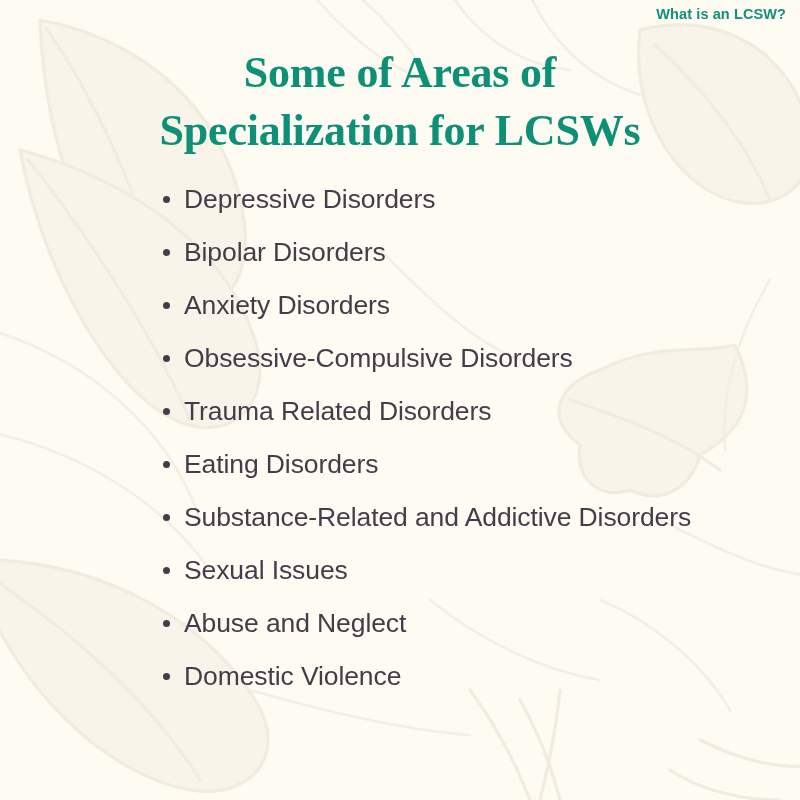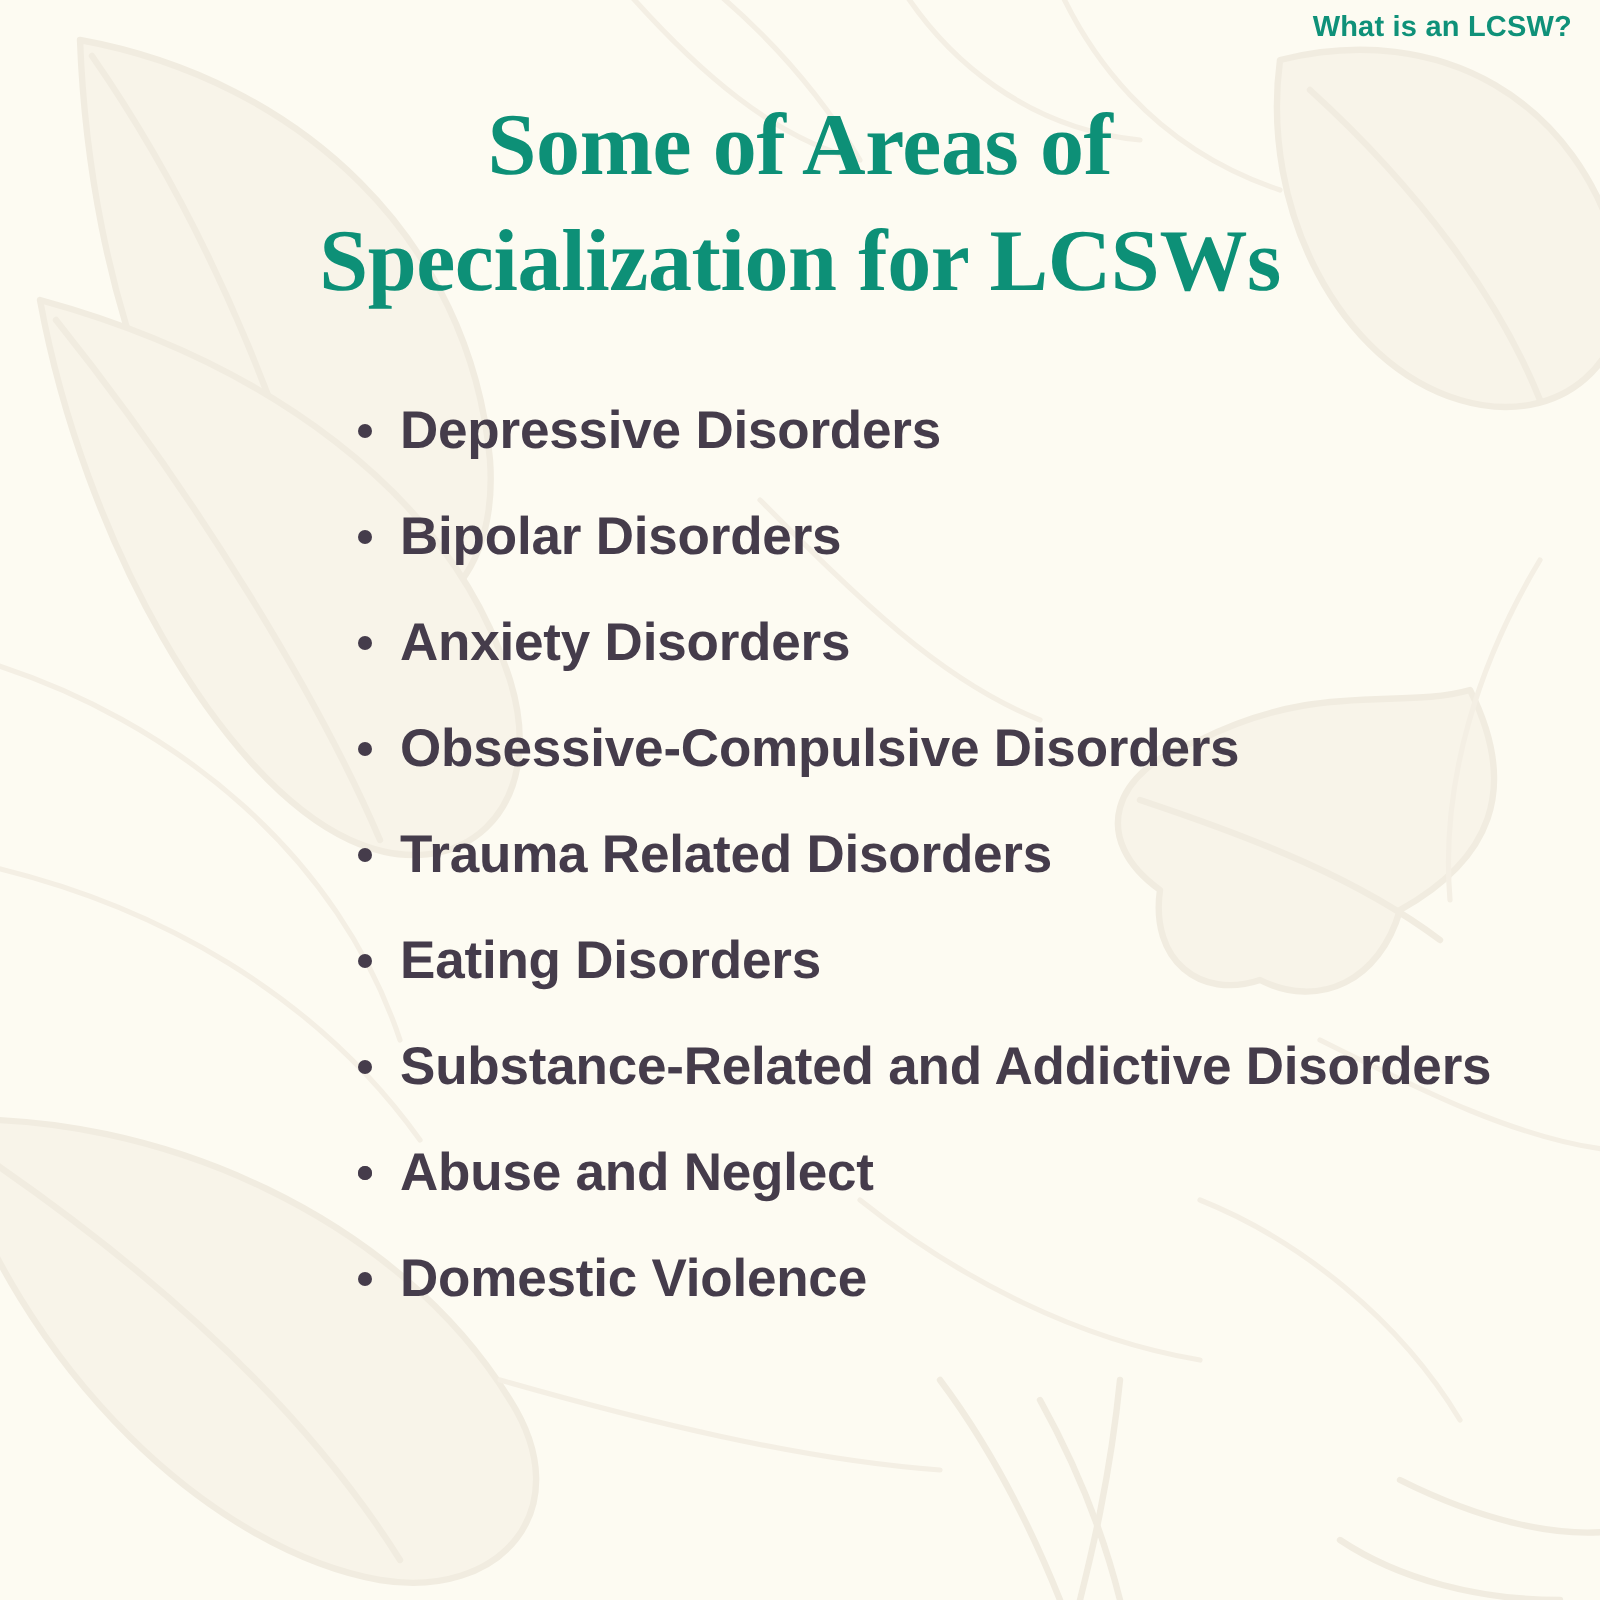--- a/index.html
+++ b/index.html
@@ -93,23 +93,22 @@
     white-space: nowrap;
     text-align: center;
   }
 
   #spec-list {
     position: absolute;
     top: 178px;
     left: 162px;
     width: 600px;
     list-style: none;
-    margin: 16px;
+    margin: 0;
     padding: 0;
-    font-weight: bold;
   }
   .spec-item {
     position: relative;
     padding-left: 22px;
     margin: 0 0 11px 0;
     font-family: "Liberation Sans", sans-serif;
     font-size: 26.5px;
     line-height: 42px;
     color: #453c4b;
     letter-spacing: -0.1px;
@@ -257,20 +256,21 @@
       <li class="spec-item">
         <span class="bullet"></span>
         <span>Eating Disorders</span>
       </li>
       <li class="spec-item">
         <span class="bullet"></span>
         <span>Substance-Related and Addictive Disorders</span>
       </li>
       <li class="spec-item">
         <span class="bullet"></span>
+        <span>Sexual Issues</span>
       </li>
       <li class="spec-item">
         <span class="bullet"></span>
         <span>Abuse and Neglect</span>
       </li>
       <li class="spec-item">
         <span class="bullet"></span>
         <span>Domestic Violence</span>
       </li>
     </ul>

